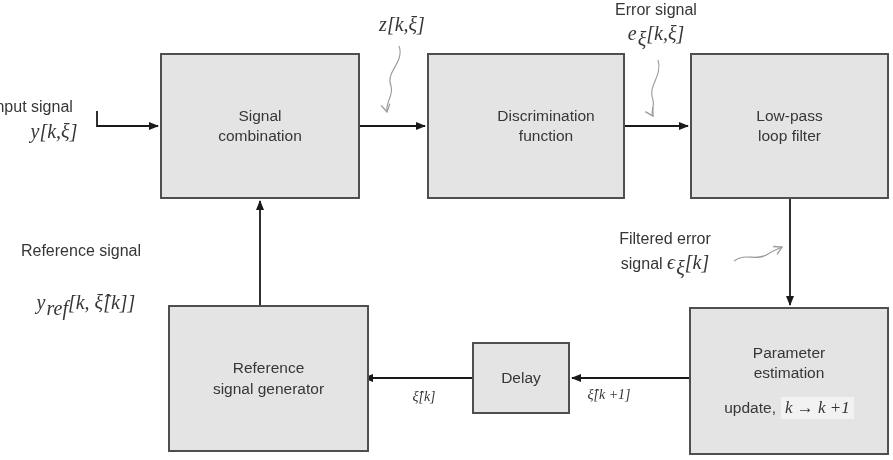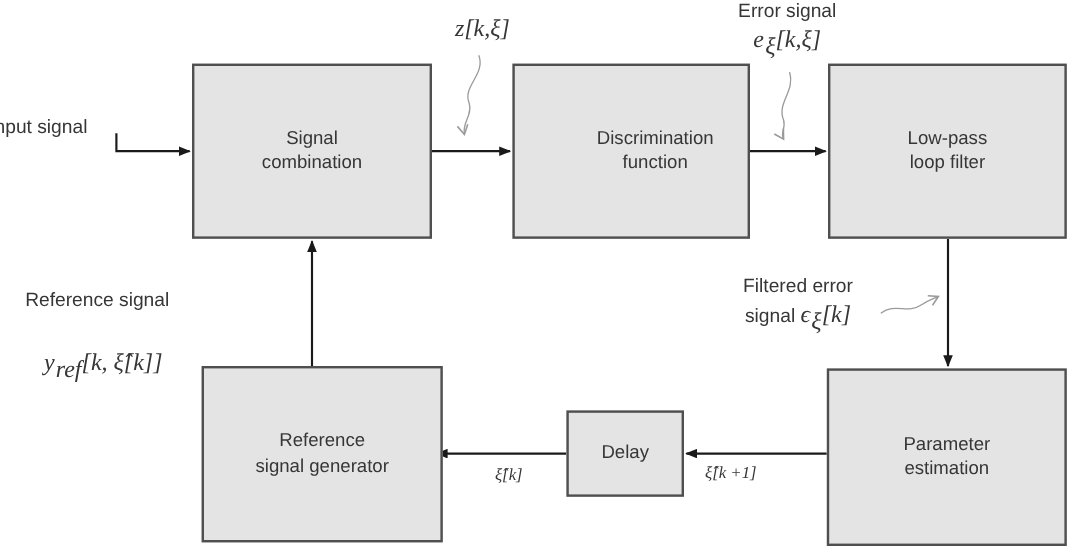--- a/index.html
+++ b/index.html
@@ -87,32 +87,37 @@
   </div>
 
   <div class="box box-lp">
     <div>Low-pass</div>
     <div>loop filter</div>
   </div>
 
   <div class="box box-pe">
     <div>Parameter</div>
     <div>estimation</div>
+    <div class="update-row">
+      <span>update,</span>
+      <span class="m hl">k → k +1</span>
+    </div>
   </div>
 
   <div class="box box-delay">
     <div>Delay</div>
   </div>
 
   <div class="box box-rsg">
     <div>Reference</div>
     <div>signal generator</div>
   </div>
 
   <div class="lbl lbl-input">Input signal</div>
+  <div class="lbl fml-input m f20 center">y[k,ξ]</div>
 
   <div class="lbl lbl-error center">Error signal</div>
 
   <div class="lbl fml-z m f20 center">z[k,ξ]</div>
   <div class="lbl fml-error center">
     <span class="m f20">e</span><span class="m f20 msub">ξ</span><span class="m f20">[k,ξ]</span>
   </div>
 
   <div class="lbl blk-filtered center">
     <div>Filtered error</div>

